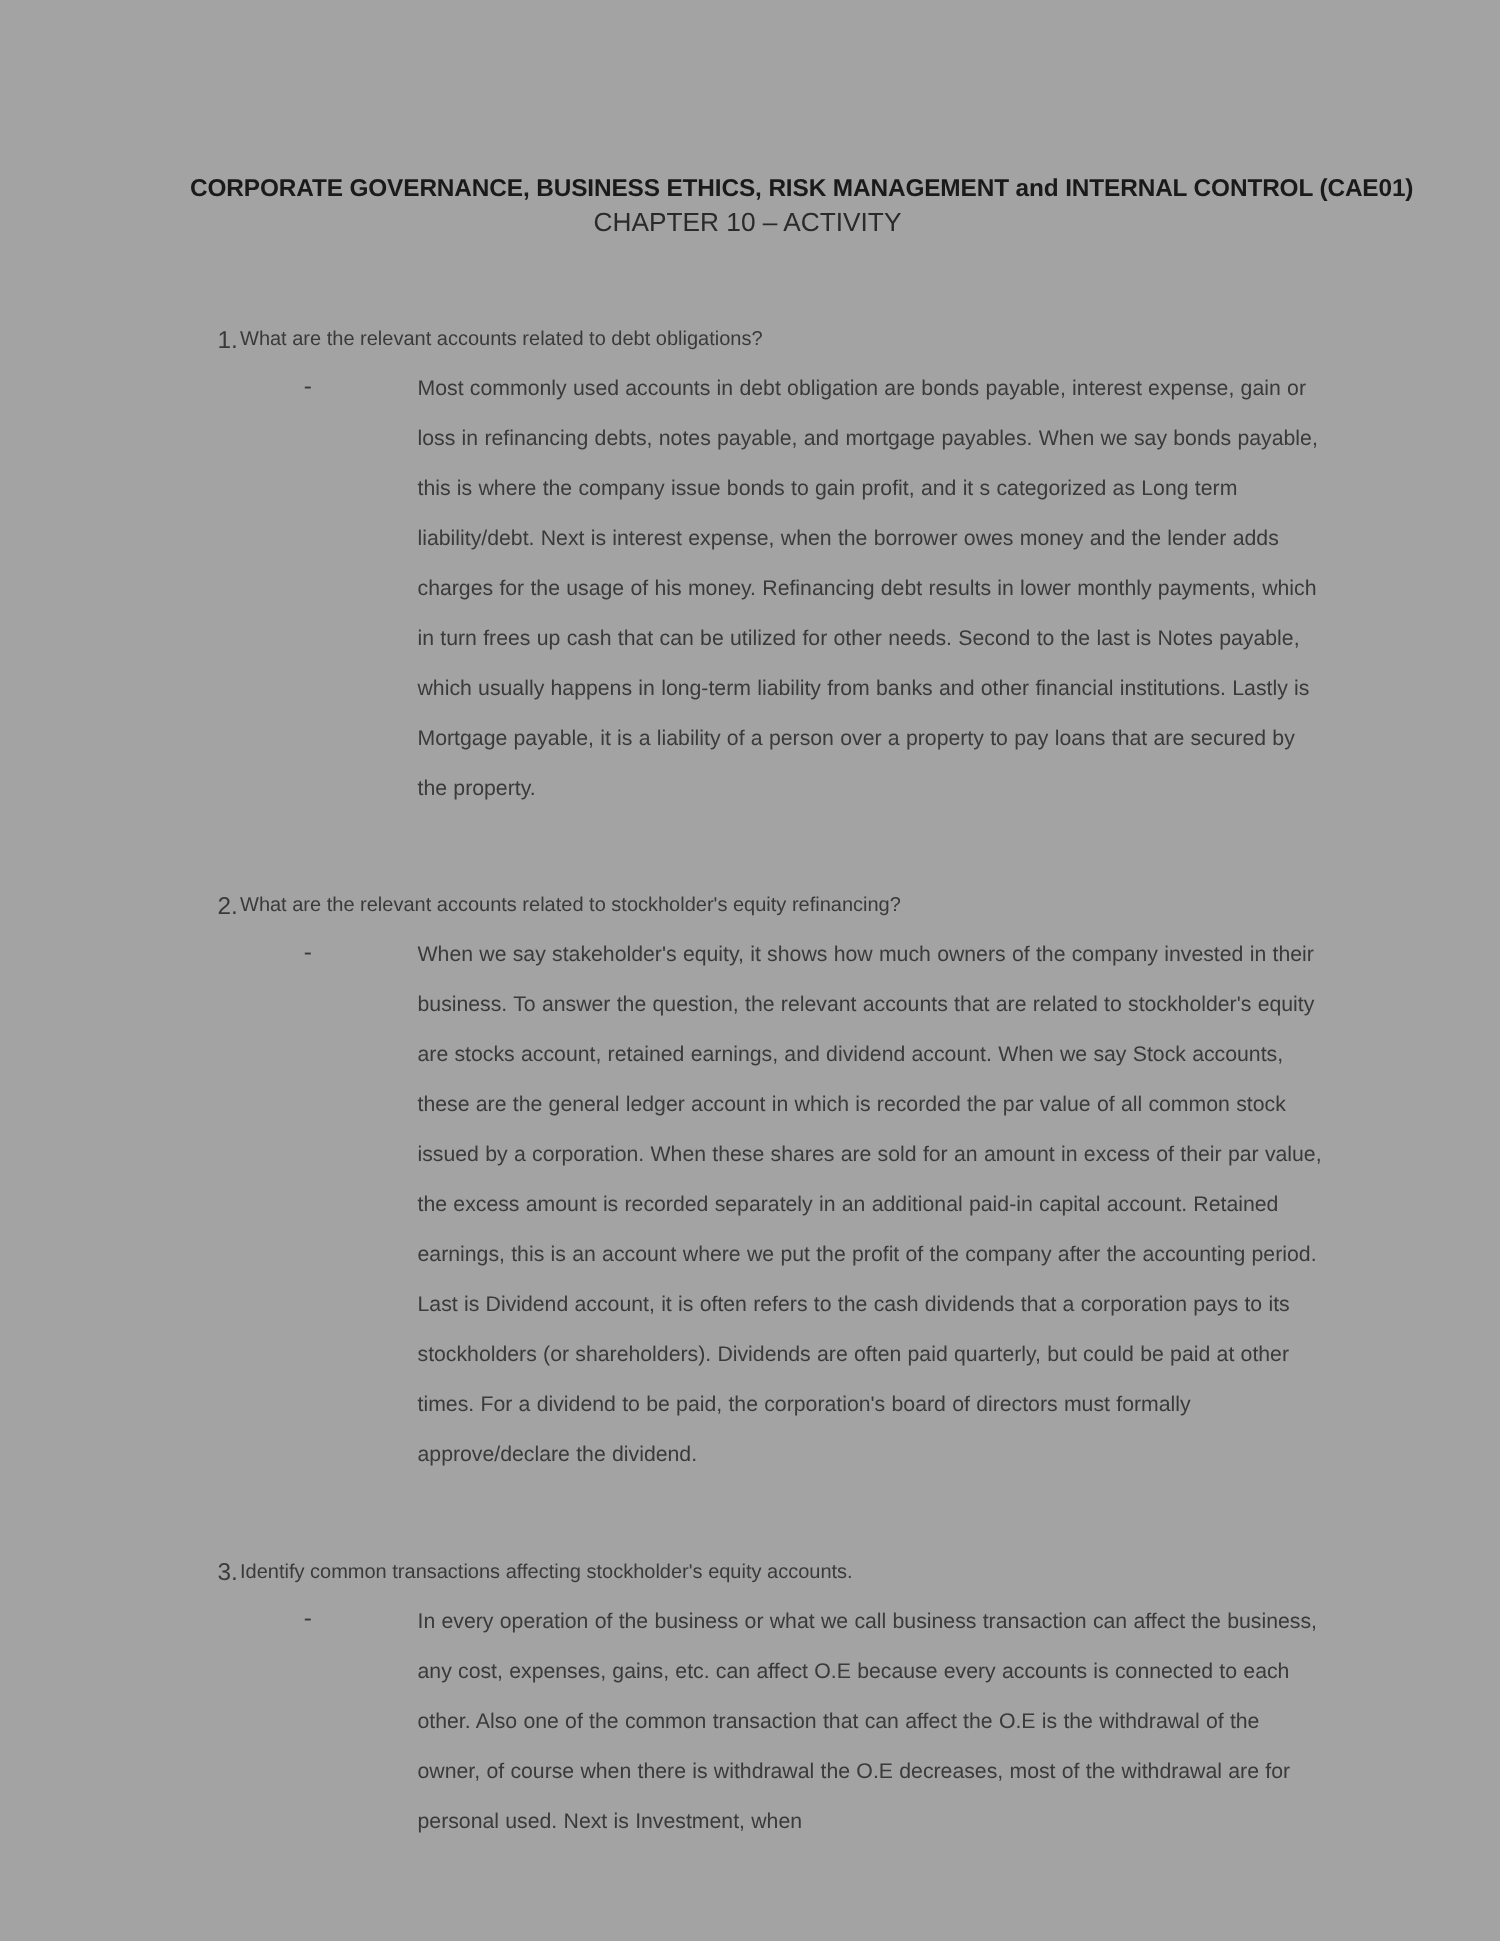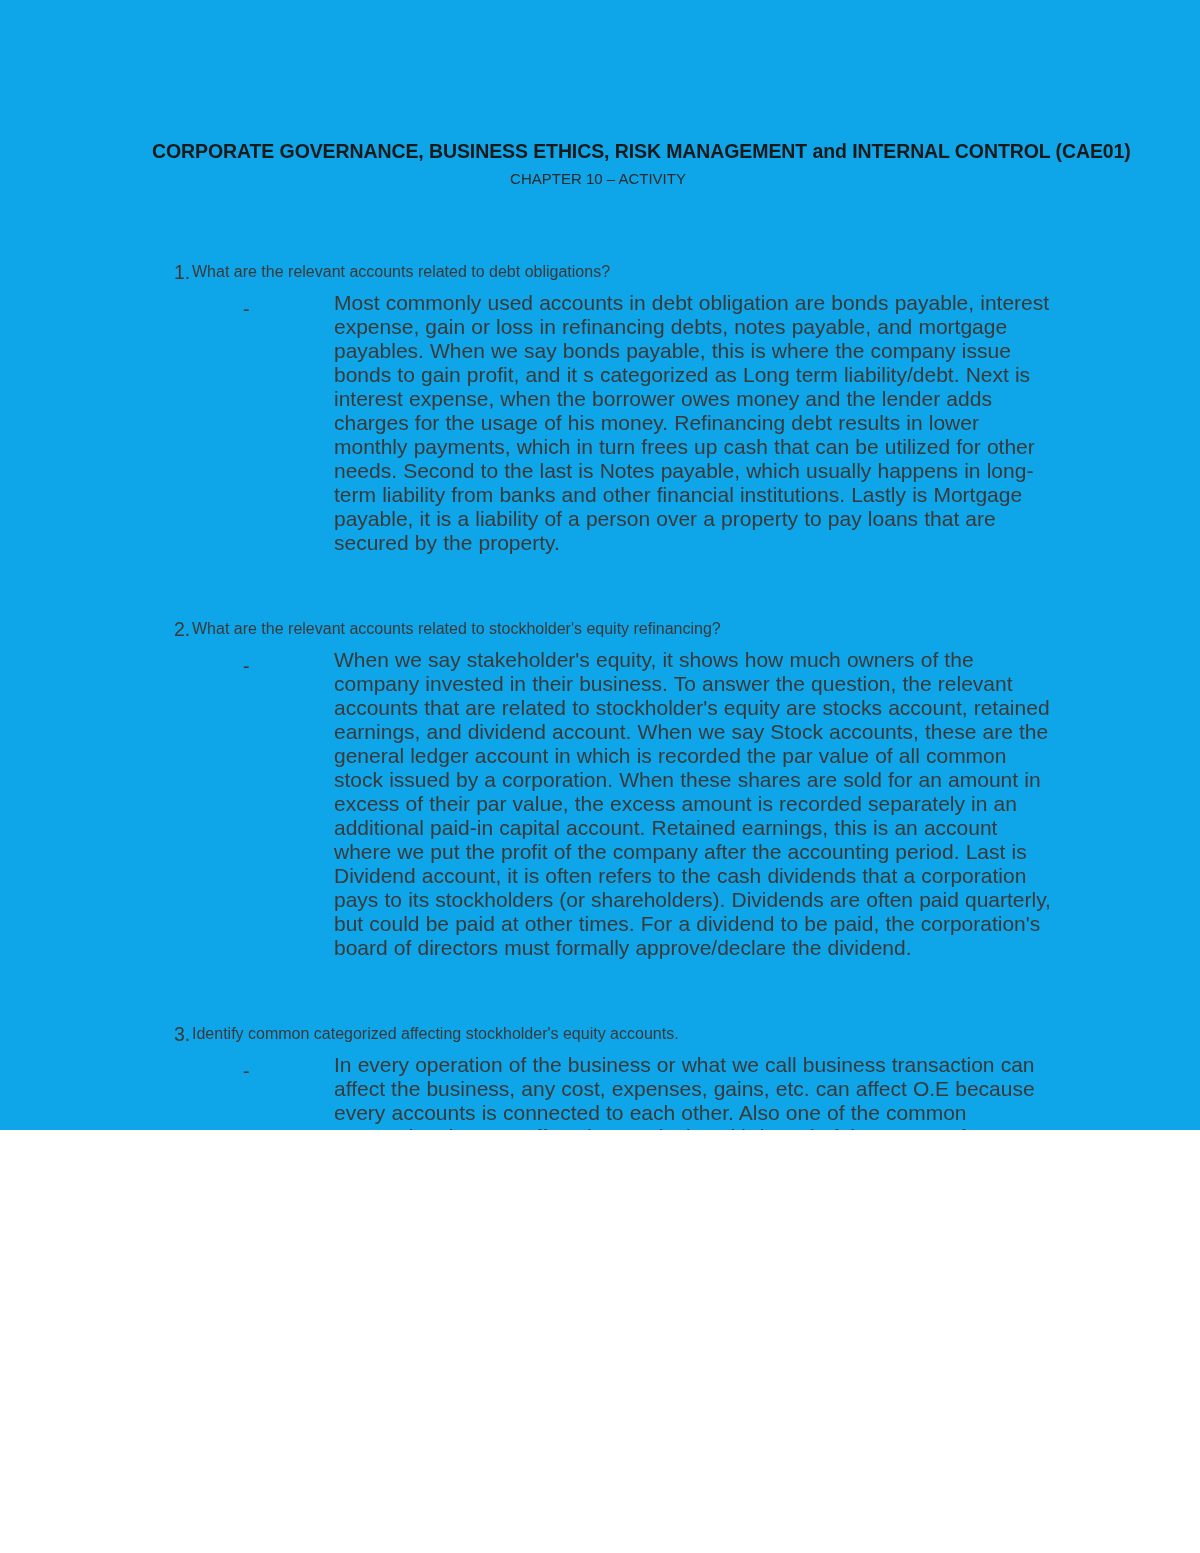--- a/index.html
+++ b/index.html
@@ -3,22 +3,22 @@
 <meta charset="utf-8">
 <style>
   html, body {
     margin: 0;
     padding: 0;
     background: #ffffff;
   }
   .page {
     position: relative;
     width: 1200px;
-    height: 1130px;
-    background: #0ea5e9;
+    height: 1553px;
+    background: #a3a3a3;
     overflow: hidden;
     font-family: "Liberation Sans", sans-serif;
     color: #3a3a3a;
     box-sizing: border-box;
   }
   .doc-body {
     position: absolute;
     left: 152px;
     top: 138px;
     width: 906px;
@@ -26,21 +26,21 @@
   .doc-title {
     font-size: 19.5px;
     font-weight: bold;
     color: #1a1a1a;
     line-height: 26px;
     letter-spacing: -0.1px;
     white-space: nowrap;
     text-align: left;
   }
   .doc-subtitle {
-    font-size: 15px;
+    font-size: 21px;
     font-weight: normal;
     color: #2a2a2a;
     line-height: 30px;
     text-align: center;
     padding-right: 14px;
   }
   .q-list {
     margin: 0;
     padding: 0;
     list-style: none;
@@ -81,22 +81,22 @@
     flex: 0 0 40px;
     font-size: 19.5px;
     line-height: 36px;
     color: #3a3a3a;
     text-align: left;
     padding-left: 91px;
     box-sizing: border-box;
   }
   .a-text {
     flex: 1 1 auto;
-    font-size: 21px;
-    line-height: 24px;
+    font-size: 17px;
+    line-height: 40px;
     color: #3a3a3a;
     padding-left: 91px;
     box-sizing: border-box;
     text-align: left;
     word-spacing: 0.3px;
   }
   .a-text.wide {
     padding-left: 91px;
   }
 </style>
@@ -130,21 +130,21 @@
         </div>
         <div class="a-row">
           <div class="a-dash">-</div>
           <div class="a-text">When we say stakeholder's equity, it shows how much owners of the company invested in their business. To answer the question, the relevant accounts that are related to stockholder's equity are stocks account, retained earnings, and dividend account. When we say Stock accounts, these are the general ledger account in which is recorded the par value of all common stock issued by a corporation. When these shares are sold for an amount in excess of their par value, the excess amount is recorded separately in an additional paid-in capital account. Retained earnings, this is an account where we put the profit of the company after the accounting period. Last is Dividend account, it is often refers to the cash dividends that a corporation pays to its stockholders (or shareholders). Dividends are often paid quarterly, but could be paid at other times. For a dividend to be paid, the corporation's board of directors must formally approve/declare the dividend.</div>
         </div>
       </div>
 
       <div class="q-block">
         <div class="q-row">
           <div class="q-num">3.</div>
-          <div class="q-text">Identify common categorized affecting stockholder's equity accounts.</div>
+          <div class="q-text">Identify common transactions affecting stockholder's equity accounts.</div>
         </div>
         <div class="a-row">
           <div class="a-dash">-</div>
           <div class="a-text wide">In every operation of the business or what we call business transaction can affect the business, any cost, expenses, gains, etc. can affect O.E because every accounts is connected to each other. Also one of the common transaction that can affect the O.E is the withdrawal of the owner, of course when there is withdrawal the O.E decreases, most of the withdrawal are for personal used. Next is Investment, when</div>
         </div>
       </div>
 
     </div>
   </div>
 </div>

